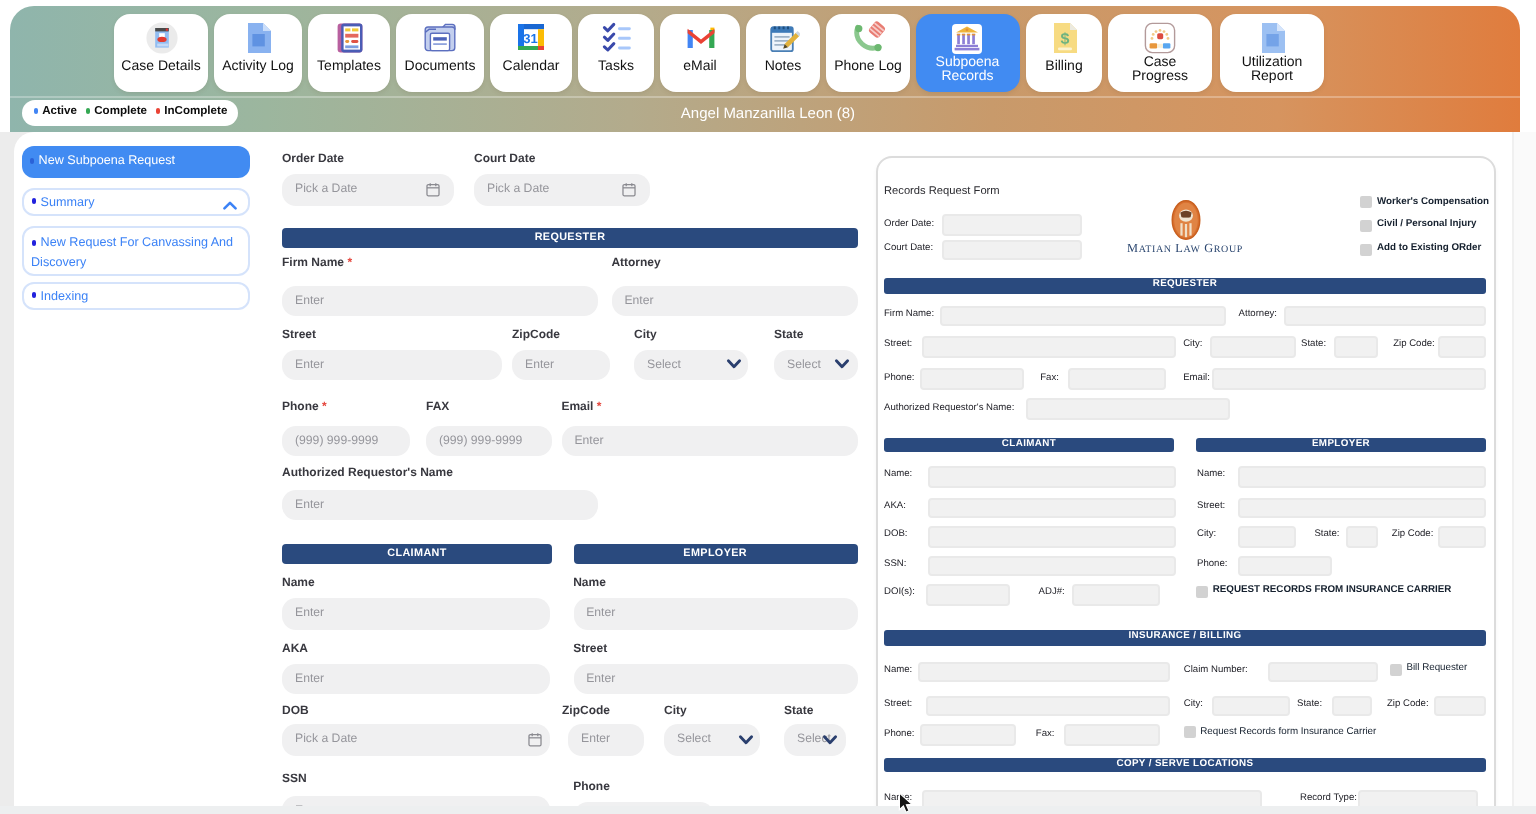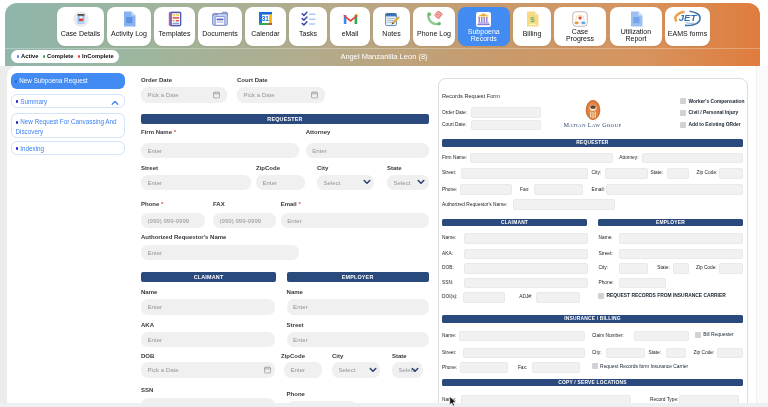--- a/index.html
+++ b/index.html
@@ -249,31 +249,20 @@
     </div>
   <div class="tab" style="left:610px;width:52px;">
     <div class="ic" style="top:3px;">
         <svg width="13" height="16" viewBox="0 0 13 16">
           <path d="M1 0.5 h7.5 l4 4 v11 h-11.5 z" fill="#9cc0f2"></path>
           <path d="M8.5 0.5 l4 4 h-4 z" fill="#d6e5fb"></path>
           <rect x="3.2" y="6" width="6.2" height="6.2" fill="#74a3e8"></rect>
         </svg>
       </div>
     <div class="tl2">Utilization<br>Report</div>
-    </div>
-  <div class="tab" style="left:665px;width:45px;">
-    <div class="ic" style="top:2px;">
-        <svg width="30" height="17" viewBox="0 0 30 17">
-          <path d="M11.5 1.8 A 12.5 6.8 0 0 0 3.6 11.3" fill="none" stroke="#e8a34e" stroke-width="2.5"></path>
-          <path d="M16.5 1.2 A 12.5 6.8 0 0 1 27 8.5 A 12.5 6.8 0 0 1 12 15.4" fill="none" stroke="#3f74ad" stroke-width="1.6"></path>
-          <text x="14.5" y="11.3" font-family="Liberation Sans" font-size="9.5" font-weight="700" font-style="italic" fill="#2f6fad" text-anchor="middle">JET</text>
-          <path d="M12.5 12.3 q4 2 8.5 0.6" fill="none" stroke="#a8c4de" stroke-width="1.2"></path>
-        </svg>
-      </div>
-    <div class="tl">EAMS forms</div>
     </div>
   <div id="contentbg"></div>
   <div id="whitepanel"></div>
   <div id="rightedge"></div>
 
   <div class="side" style="top:73px;height:16px;background:#418bf2;color:#fff;line-height:16px;padding-left:3.5px;">
     <span class="dot" style="background:#2a62d8"></span>New Subpoena Request</div>
   <div class="side sideb" style="top:93.5px;height:14.5px;line-height:14.5px;padding-left:3.5px;">
     <span class="dot"></span>Summary
     <svg class="chev" style="right:5px;top:4px;position:absolute;" viewBox="0 0 10 10">

